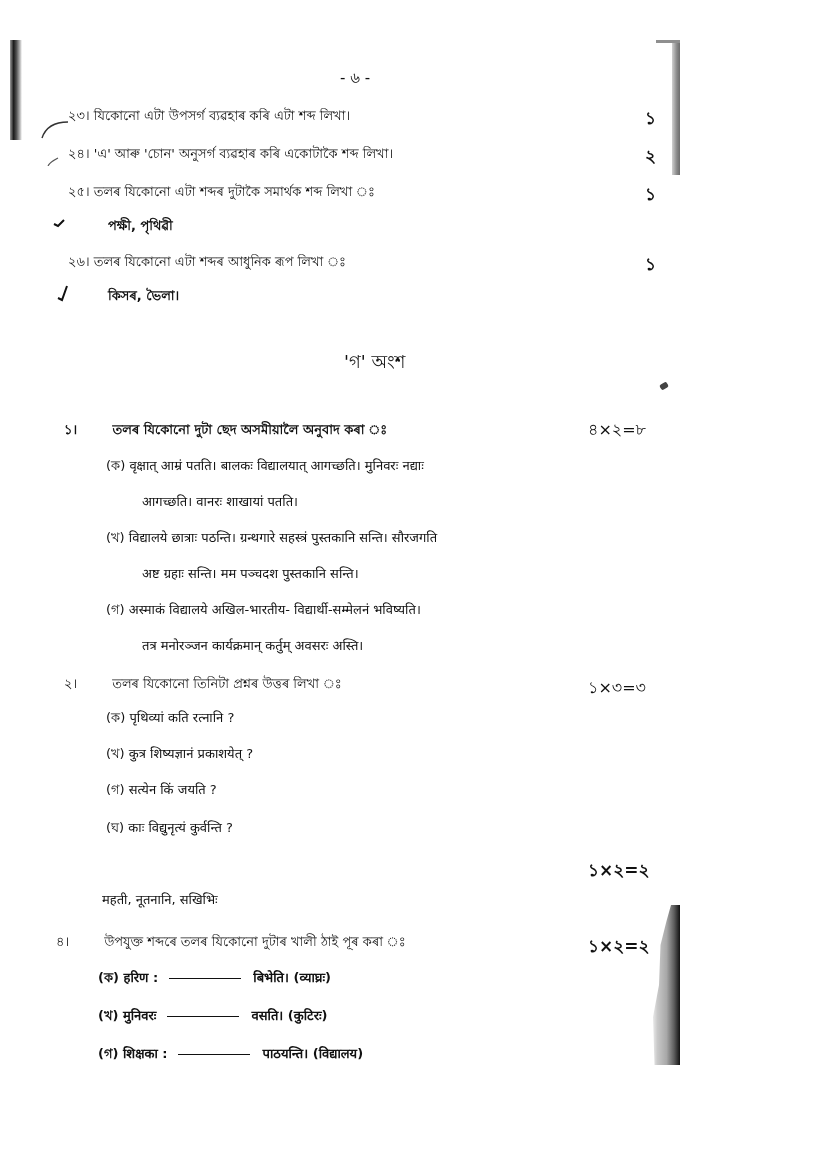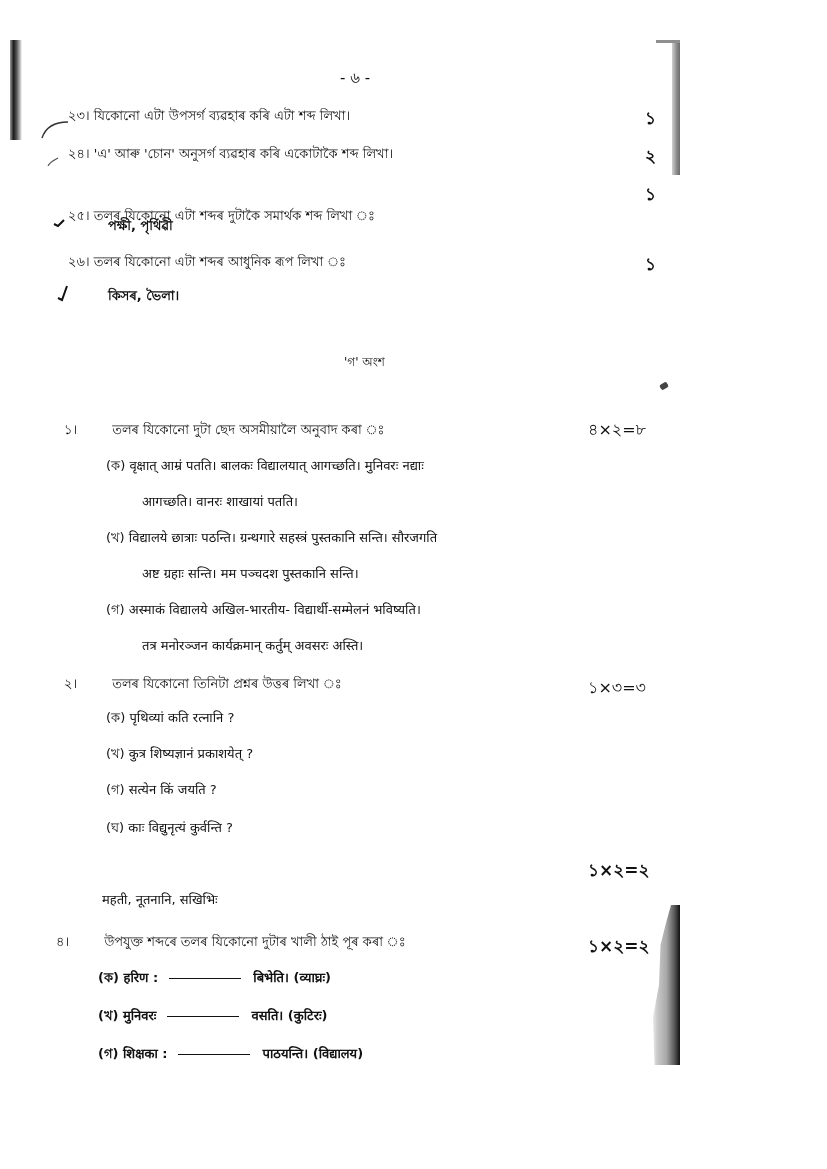--- a/index.html
+++ b/index.html
@@ -78,21 +78,21 @@
     }
     .page-number {
       position: absolute;
       left: 340px; top: 68px;
       font-size: 15px;
       line-height: 20px;
     }
     .section-title {
       position: absolute;
       left: 344px; top: 350px;
-      font-size: 12px;
+      font-size: 18px;
       line-height: 24px;
     }
     .qnum {
       display: inline-block;
       width: 44px;
     }
     .blank {
       display: inline-block;
       width: 72px;
       border-bottom: 1.6px solid #111;
@@ -128,37 +128,37 @@
     <span>যিকোনো এটা উপসৰ্গ ব্যৱহাৰ কৰি এটা শব্দ লিখা।</span>
   </div>
   <div class="marks" style="left:645px; top:106px;">১</div>
 
   <div class="line" style="left:68px; top:142px;">
     <span>২৪।</span>
     <span>'এ' আৰু 'চোন' অনুসৰ্গ ব্যৱহাৰ কৰি একোটাকৈ শব্দ লিখা।</span>
   </div>
   <div class="marks" style="left:645px; top:144px;">২</div>
 
-  <div class="line" style="left:68px; top:180px;margin-top:24px;">
+  <div class="line" style="left:68px; top:180px;">
     <span>২৫।</span>
     <span>তলৰ যিকোনো এটা শব্দৰ দুটাকৈ সমাৰ্থক শব্দ লিখা ঃ</span>
   </div>
   <div class="marks" style="left:645px; top:182px;">১</div>
   <div class="line bold" style="left:108px; top:214px;">পক্ষী, পৃথিৱী</div>
 
   <div class="line" style="left:68px; top:250px;">
     <span>২৬।</span>
     <span>তলৰ যিকোনো এটা শব্দৰ আধুনিক ৰূপ লিখা ঃ</span>
   </div>
   <div class="marks" style="left:645px; top:252px;">১</div>
   <div class="line bold" style="left:108px; top:284px;">কিসৰ, ভৈলা।</div>
 
   <div class="section-title">'গ' অংশ</div>
 
-  <div class="line" style="left:64px; top:418px;">
+  <div class="line" style="left:64px; top:418px;font-weight:bold;">
     <span class="qnum">১।</span>
     <span>তলৰ যিকোনো দুটা ছেদ অসমীয়ালৈ অনুবাদ কৰা ঃ</span>
   </div>
   <div class="marks-small" style="left:588px; top:418px;">৪×২=৮</div>
 
   <div class="line" style="left:106px; top:454px;">
     <span>(ক)</span>
     <span>वृक्षात् आम्रं पतति। बालकः विद्यालयात् आगच्छति। मुनिवरः नद्याः</span>
   </div>
   <div class="line" style="left:142px; top:490px;">आगच्छति। वानरः शाखायां पतति।</div>

